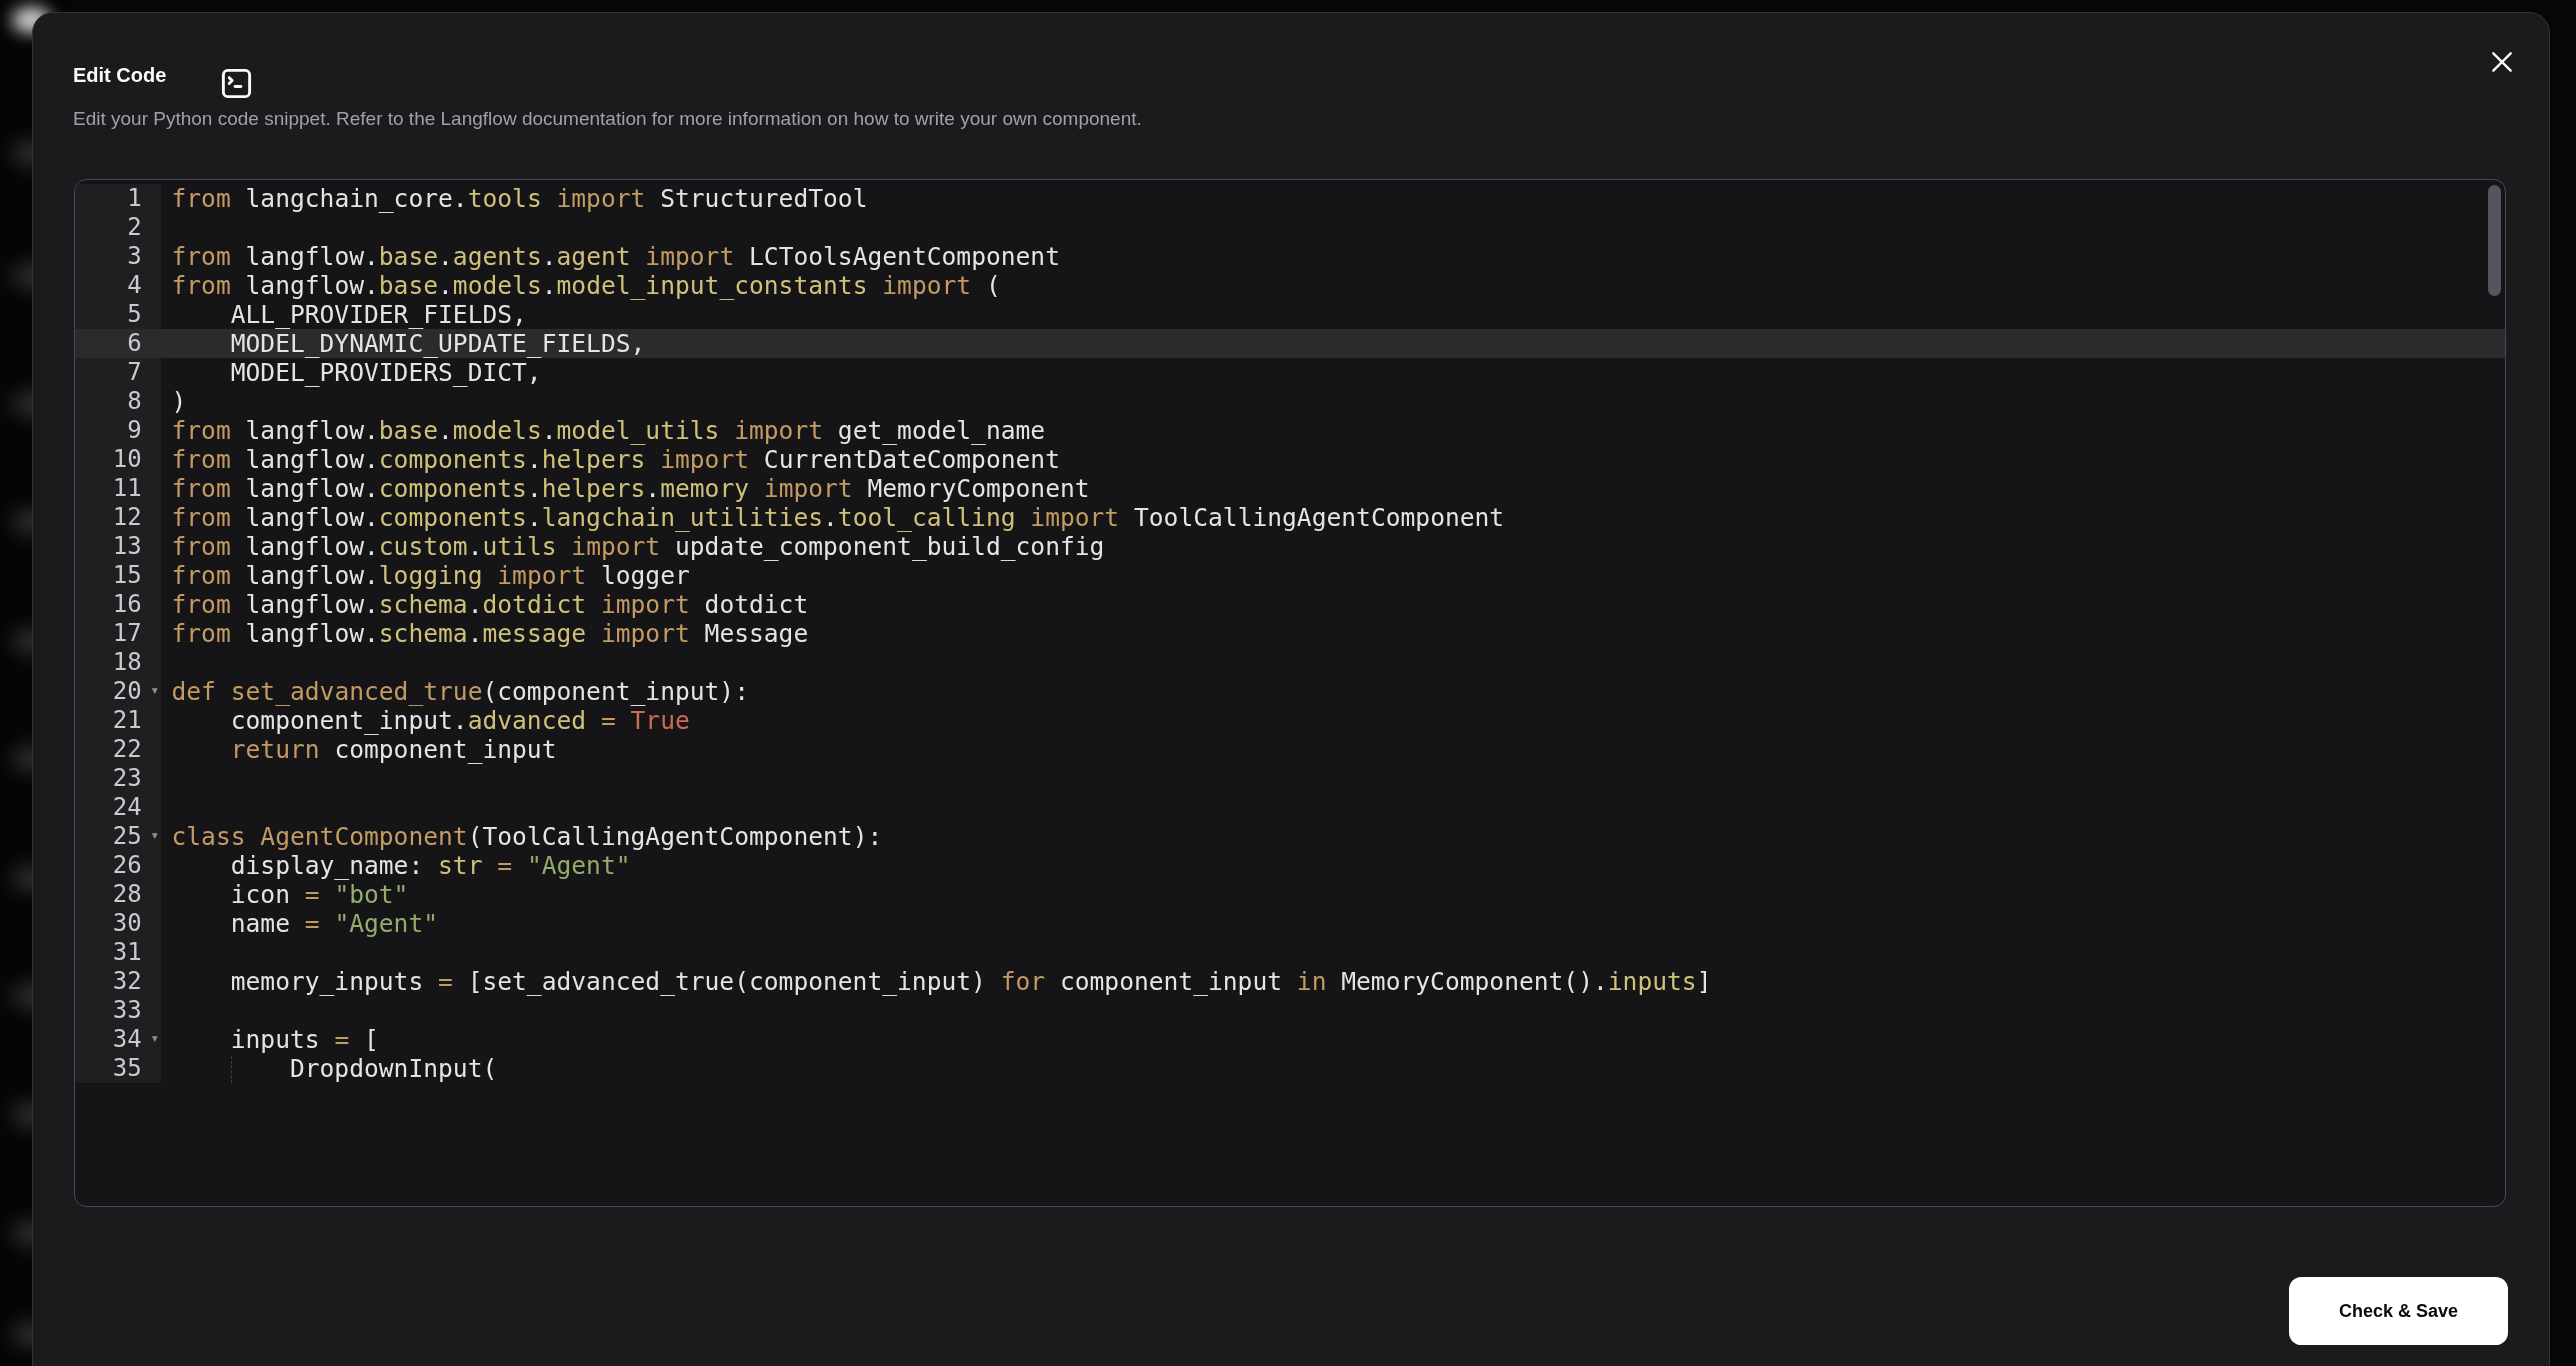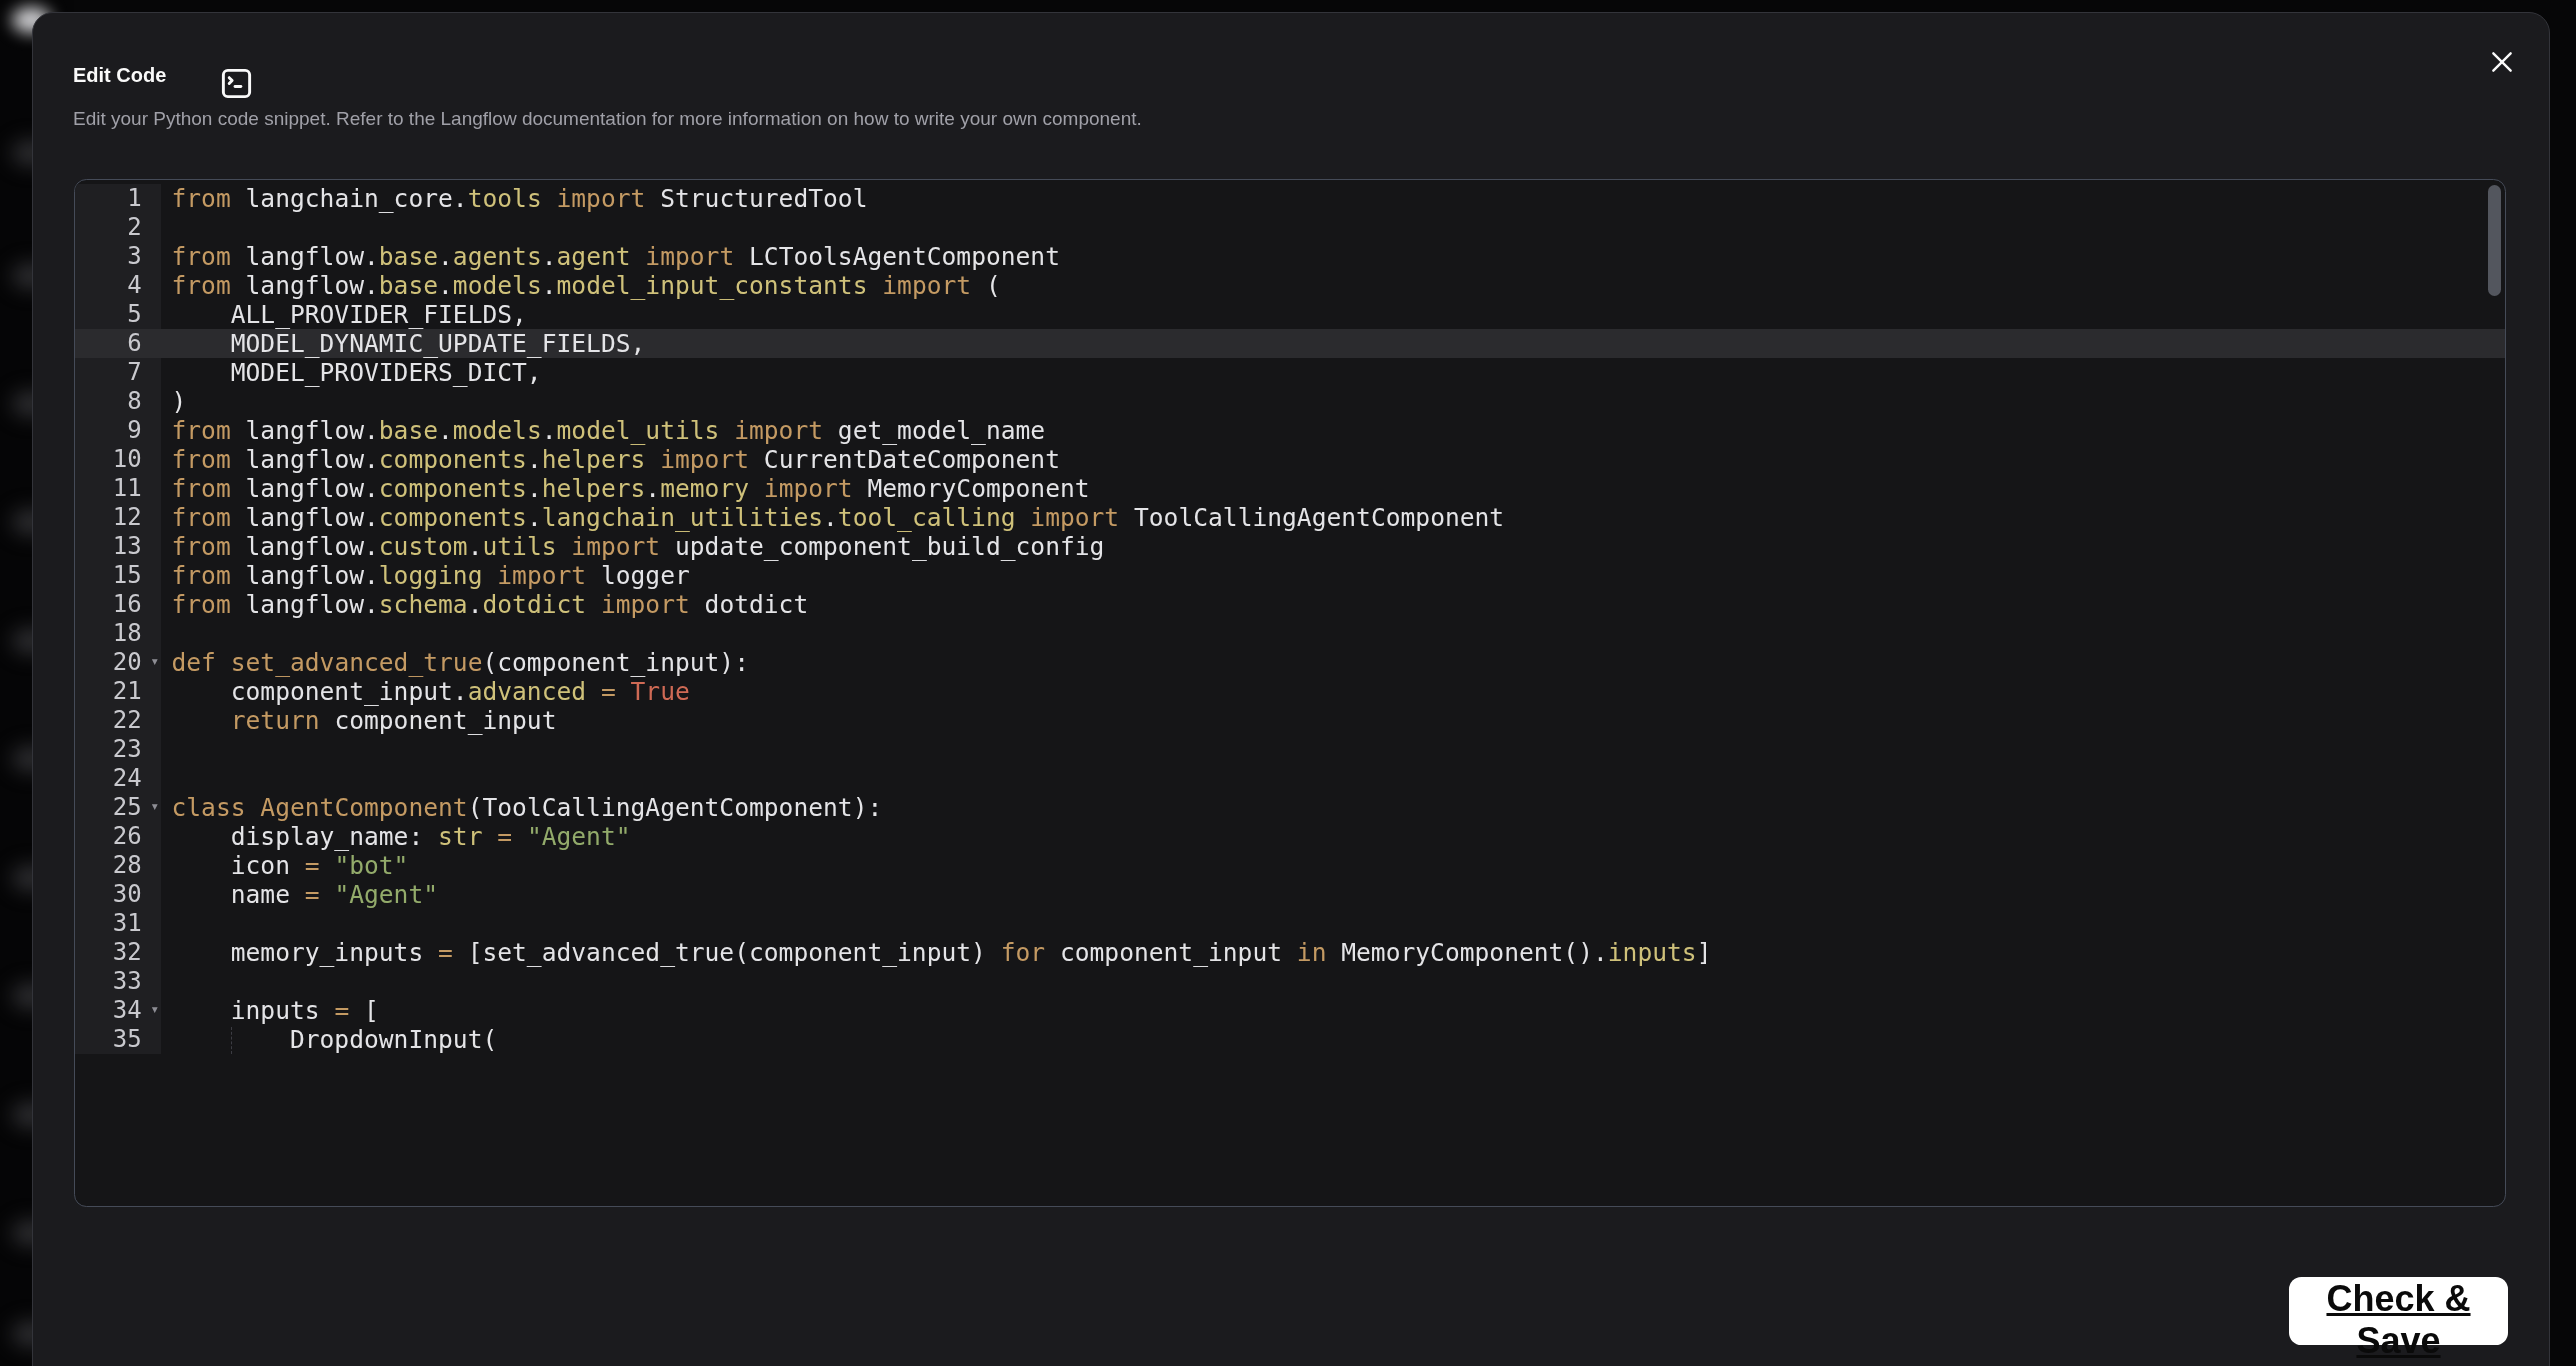--- a/index.html
+++ b/index.html
@@ -43,21 +43,21 @@
   .tk-str{color:var(--c-str);}
   .tk-atom{color:var(--c-atom);}
   .tk-op{color:var(--c-op);}
   .tk-pu{color:var(--c-pu);}
 
   .scroll-thumb{position:absolute;right:4.4px;top:4.4px;width:12.3px;height:111px;
     border-radius:7px;background:#53565e;cursor:pointer;}
 
   .check-save{position:absolute;left:2256px;top:1264px;width:219px;height:68px;
     background:var(--c-btn-bg);color:var(--c-btn-tx);border:none;border-radius:12.3px;
-    font-family:"Liberation Sans",sans-serif;font-size:36px;font-weight:600;cursor:pointer;text-decoration:underline;}
+    font-family:"Liberation Sans",sans-serif;font-size:18px;font-weight:600;cursor:pointer;}
 </style>
 </head>
 <body>
 
 <div class="page-bg">
   <div class="sidebar-strip" id="sidebar-strip">
       <div class="blob bright" style="top: 7px;"></div>
       <div class="blob" style="top: 140px;"></div>
       <div class="blob" style="top: 263px;"></div>
       <div class="blob" style="top: 391px;"></div>
@@ -102,20 +102,21 @@
         <div class="row active"><div class="gutter">6</div><div class="codeln"><span class="tk-pl">    MODEL_DYNAMIC_UPDATE_FIELDS,</span></div></div>
         <div class="row"><div class="gutter">7</div><div class="codeln"><span class="tk-pl">    MODEL_PROVIDERS_DICT,</span></div></div>
         <div class="row"><div class="gutter">8</div><div class="codeln"><span class="tk-pl">)</span></div></div>
         <div class="row"><div class="gutter">9</div><div class="codeln"><span class="tk-kw">from</span><span class="tk-pl"> langflow</span><span class="tk-pu">.</span><span class="tk-pr">base</span><span class="tk-pu">.</span><span class="tk-pr">models</span><span class="tk-pu">.</span><span class="tk-pr">model_utils</span><span class="tk-kw"> import</span><span class="tk-pl"> get_model_name</span></div></div>
         <div class="row"><div class="gutter">10</div><div class="codeln"><span class="tk-kw">from</span><span class="tk-pl"> langflow</span><span class="tk-pu">.</span><span class="tk-pr">components</span><span class="tk-pu">.</span><span class="tk-pr">helpers</span><span class="tk-kw"> import</span><span class="tk-pl"> CurrentDateComponent</span></div></div>
         <div class="row"><div class="gutter">11</div><div class="codeln"><span class="tk-kw">from</span><span class="tk-pl"> langflow</span><span class="tk-pu">.</span><span class="tk-pr">components</span><span class="tk-pu">.</span><span class="tk-pr">helpers</span><span class="tk-pu">.</span><span class="tk-pr">memory</span><span class="tk-kw"> import</span><span class="tk-pl"> MemoryComponent</span></div></div>
         <div class="row"><div class="gutter">12</div><div class="codeln"><span class="tk-kw">from</span><span class="tk-pl"> langflow</span><span class="tk-pu">.</span><span class="tk-pr">components</span><span class="tk-pu">.</span><span class="tk-pr">langchain_utilities</span><span class="tk-pu">.</span><span class="tk-pr">tool_calling</span><span class="tk-kw"> import</span><span class="tk-pl"> ToolCallingAgentComponent</span></div></div>
         <div class="row"><div class="gutter">13</div><div class="codeln"><span class="tk-kw">from</span><span class="tk-pl"> langflow</span><span class="tk-pu">.</span><span class="tk-pr">custom</span><span class="tk-pu">.</span><span class="tk-pr">utils</span><span class="tk-kw"> import</span><span class="tk-pl"> update_component_build_config</span></div></div>
         <div class="row"><div class="gutter">15</div><div class="codeln"><span class="tk-kw">from</span><span class="tk-pl"> langflow</span><span class="tk-pu">.</span><span class="tk-pr">logging</span><span class="tk-kw"> import</span><span class="tk-pl"> logger</span></div></div>
         <div class="row"><div class="gutter">16</div><div class="codeln"><span class="tk-kw">from</span><span class="tk-pl"> langflow</span><span class="tk-pu">.</span><span class="tk-pr">schema</span><span class="tk-pu">.</span><span class="tk-pr">dotdict</span><span class="tk-kw"> import</span><span class="tk-pl"> dotdict</span></div></div>
+        <div class="row"><div class="gutter">17</div><div class="codeln"><span class="tk-kw">from</span><span class="tk-pl"> langflow</span><span class="tk-pu">.</span><span class="tk-pr">schema</span><span class="tk-pu">.</span><span class="tk-pr">message</span><span class="tk-kw"> import</span><span class="tk-pl"> Message</span></div></div>
         <div class="row"><div class="gutter">18</div><div class="codeln"></div></div>
         <div class="row"><div class="gutter">20<span class="fold">▾</span></div><div class="codeln"><span class="tk-kw">def</span><span class="tk-fn"> set_advanced_true</span><span class="tk-pl">(component_input):</span></div></div>
         <div class="row"><div class="gutter">21</div><div class="codeln"><span class="tk-pl">    component_input</span><span class="tk-pu">.</span><span class="tk-pr">advanced</span><span class="tk-op"> = </span><span class="tk-atom">True</span></div></div>
         <div class="row"><div class="gutter">22</div><div class="codeln"><span class="tk-kw">    return</span><span class="tk-pl"> component_input</span></div></div>
         <div class="row"><div class="gutter">23</div><div class="codeln"></div></div>
         <div class="row"><div class="gutter">24</div><div class="codeln"></div></div>
         <div class="row"><div class="gutter">25<span class="fold">▾</span></div><div class="codeln"><span class="tk-kw">class</span><span class="tk-fn"> AgentComponent</span><span class="tk-pl">(ToolCallingAgentComponent):</span></div></div>
         <div class="row"><div class="gutter">26</div><div class="codeln"><span class="tk-pl">    display_name</span><span class="tk-pu">: </span><span class="tk-pr">str</span><span class="tk-op"> = </span><span class="tk-str">"Agent"</span></div></div>
         <div class="row"><div class="gutter">28</div><div class="codeln"><span class="tk-pl">    icon</span><span class="tk-op"> = </span><span class="tk-str">"bot"</span></div></div>
         <div class="row"><div class="gutter">30</div><div class="codeln"><span class="tk-pl">    name</span><span class="tk-op"> = </span><span class="tk-str">"Agent"</span></div></div>

